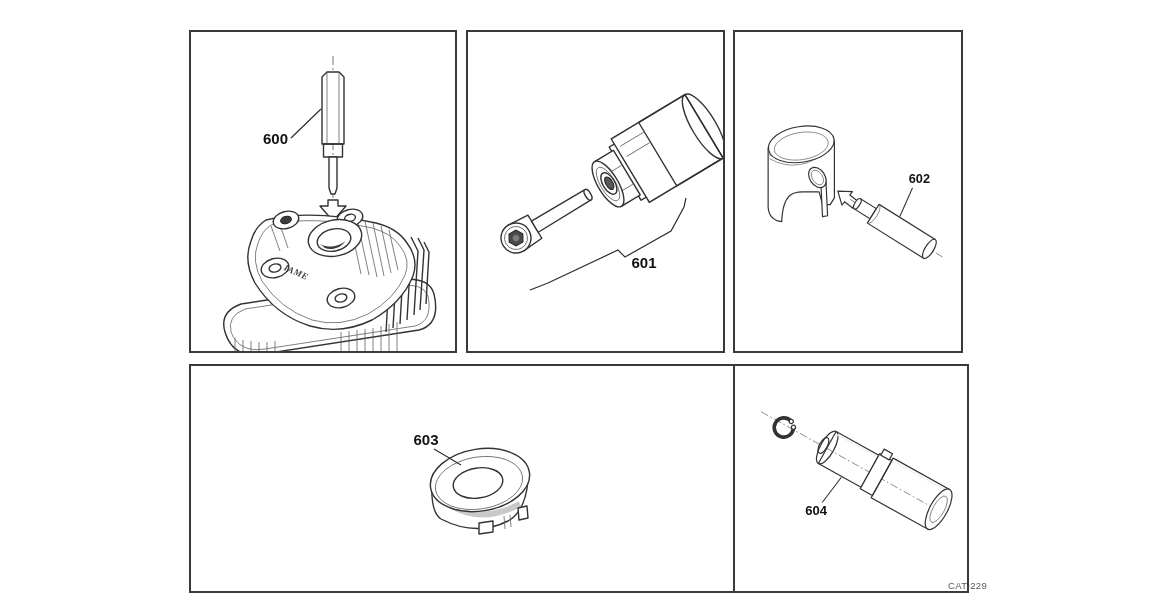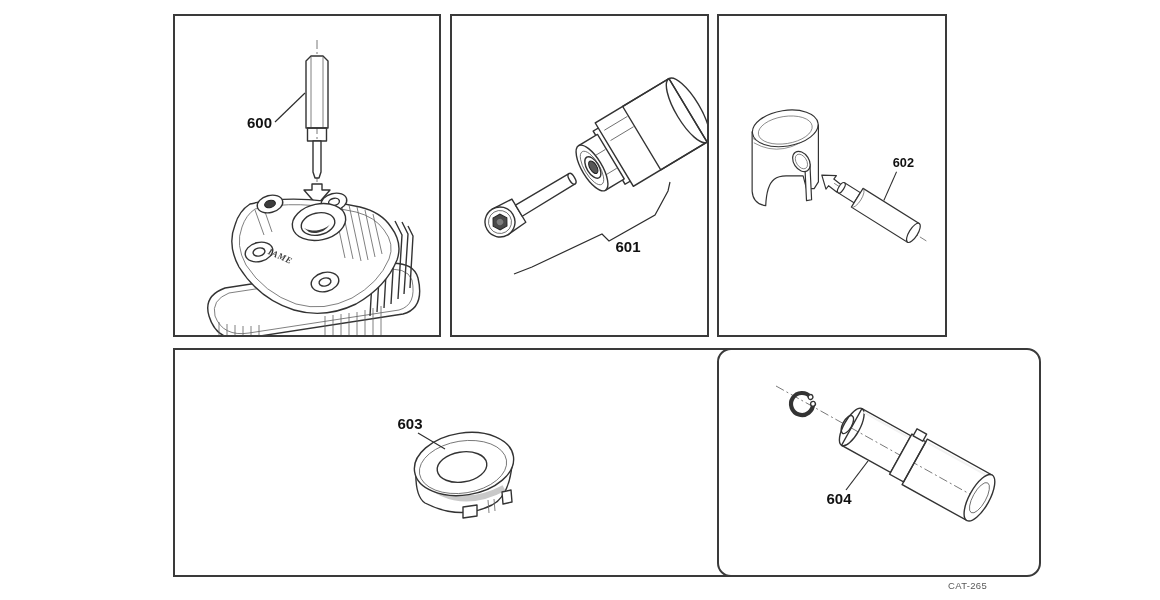--- a/index.html
+++ b/index.html
@@ -1,24 +1,24 @@
 <!DOCTYPE html>
 <html><head>
 <meta charset="utf-8">
 <style>
   html,body{margin:0;padding:0;background:#ffffff;}
   .canvas{position:relative;width:1160px;height:600px;background:#ffffff;overflow:hidden;
           font-family:"Liberation Sans",sans-serif;}
-  .panel{position:absolute;border:2px solid #3a3a3a;background:#ffffff;box-sizing:border-box;margin:0;}
+  .panel{position:absolute;border:2px solid #3a3a3a;background:#ffffff;box-sizing:border-box;margin:16px;}
   .panel svg{display:block;width:100%;height:100%;}
   #panel-600{left:173px;top:14px;width:268px;height:323px;}
   #panel-601{left:450px;top:14px;width:259px;height:323px;text-align:center;}
   #panel-602{left:717px;top:14px;width:230px;height:323px;}
   #panel-603{left:173px;top:348px;width:596px;height:229px;}
-  #panel-604{left:717px;top:348px;width:324px;height:229px;border-radius:14px;}
+  #panel-604{left:717px;top:348px;width:236px;height:229px;}
   .footer-code{position:absolute;left:925px;top:580px;width:62px;text-align:right;
                font-size:9.5px;color:#595959;letter-spacing:.3px;}
   
   .ln{stroke:#333;stroke-width:1.4;stroke-linejoin:round;stroke-linecap:round;fill:#fff;}
   .lnf{stroke:#333;stroke-width:1.4;stroke-linejoin:round;fill:none;}
   .thin{stroke:#606060;stroke-width:.8;fill:none;}
   .cl{stroke:#6a6a6a;stroke-width:.9;stroke-dasharray:9 3 2 3;fill:none;}
   .ldr{stroke:#2d2d2d;stroke-width:1.2;fill:none;}
   .plabel{font:bold 15px "Liberation Sans",sans-serif;fill:#111;}
   .logo-text{font:italic bold 9px "Liberation Serif",serif;fill:#3d3d3d;letter-spacing:.5px;}
@@ -225,14 +225,14 @@
         <rect x="74" y="-26" width="74" height="52" fill="url(#knurl)" class="lnf"></rect>
         <line x1="77" y1="-23" x2="146" y2="-23" stroke="#f2f2f2" stroke-width="2"></line>
         <ellipse class="ln" cx="148" cy="0" rx="10" ry="26"></ellipse>
         <ellipse class="thin" cx="148" cy="0" rx="6.5" ry="17"></ellipse>
       </g>
       <line class="ldr" x1="100" y1="140" x2="122" y2="111"></line>
       <text class="plabel" x="93" y="154" text-anchor="middle">604</text>
     </svg>
   </figure>
 
-  <div class="footer-code">CAT-265</div>
+  <div class="footer-code">CAT-229</div>
 </div>
 
 </body></html>

